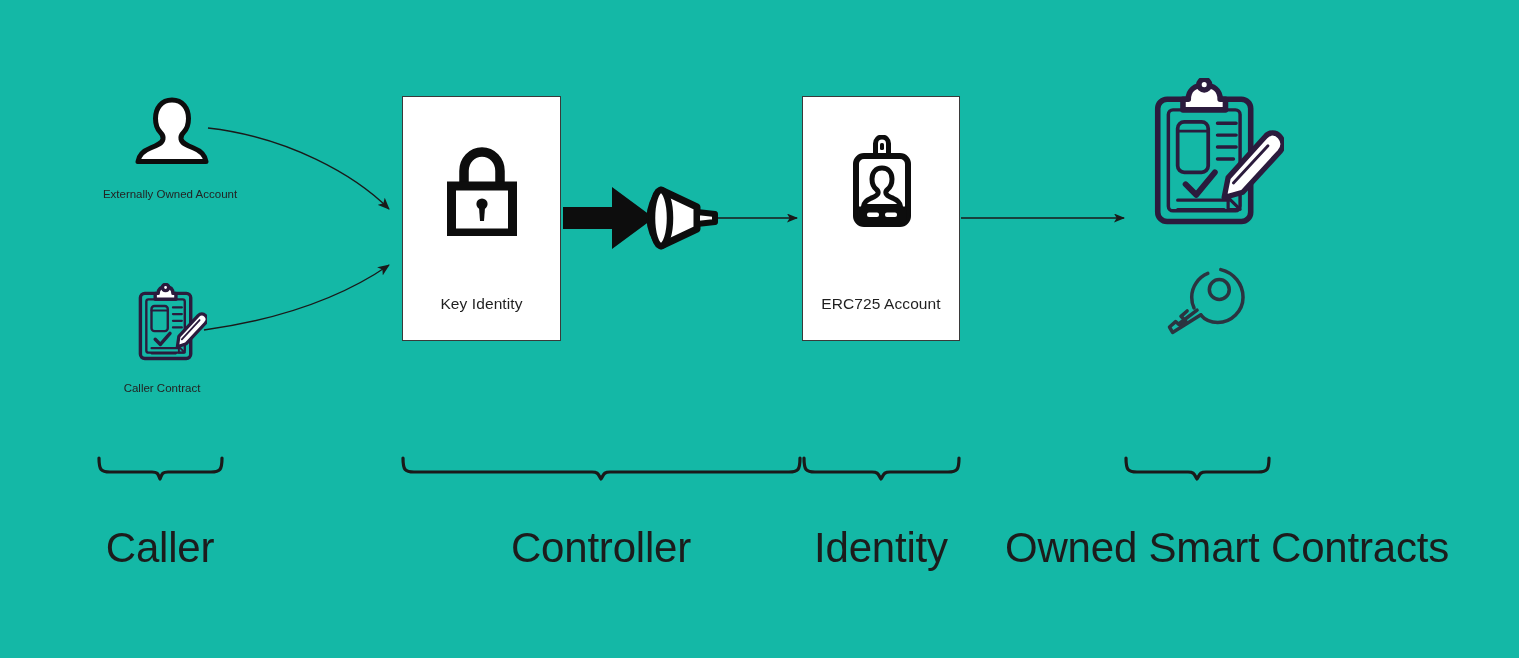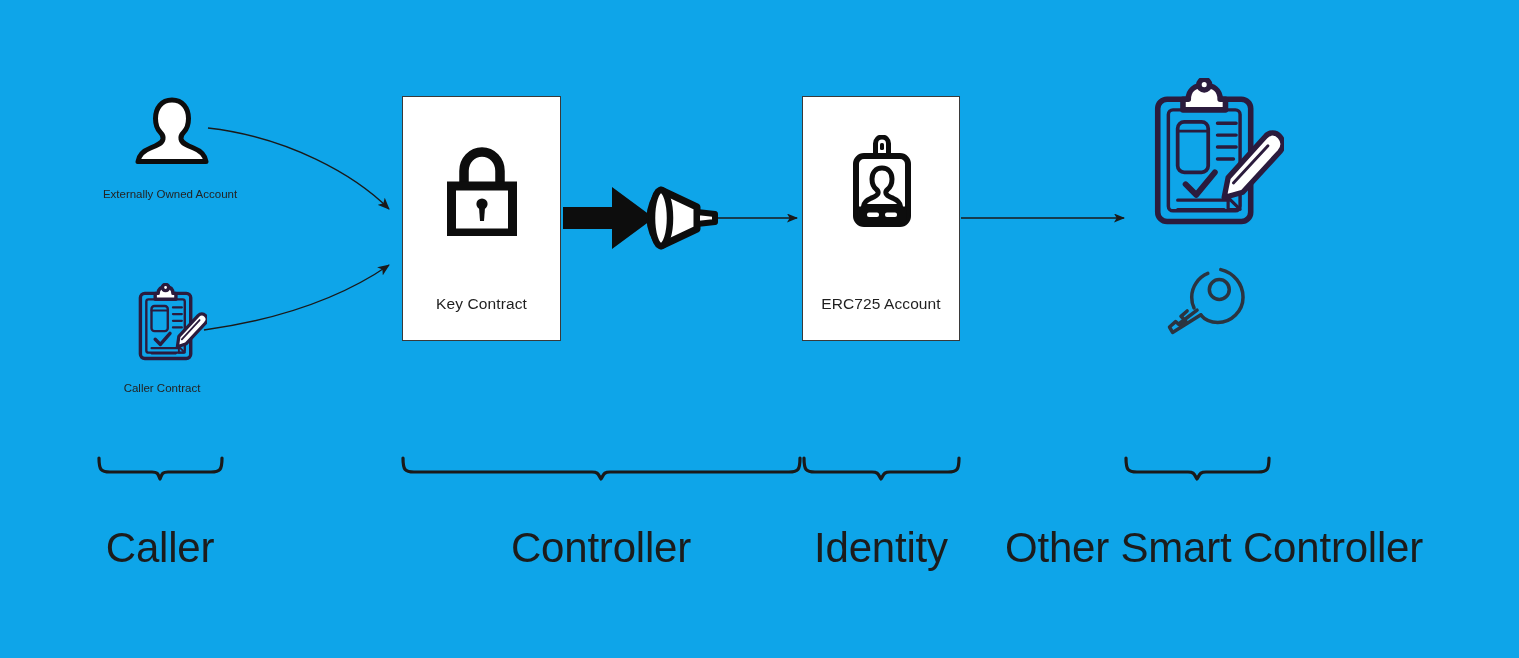--- a/index.html
+++ b/index.html
@@ -8,21 +8,21 @@
     background: #ffffff;
   }
   body {
     font-family: "Liberation Sans", sans-serif;
     color: #1a1a1a;
   }
   #canvas {
     position: relative;
     width: 1519px;
     height: 658px;
-    background: #0ea5e9;
+    background: #14b8a6;
     overflow: hidden;
   }
   .svg-layer {
     position: absolute;
     left: 0;
     top: 0;
     width: 1519px;
     height: 658px;
   }
   .node-box {
@@ -176,21 +176,21 @@
       <svg width="70" height="95" viewBox="0 0 70 95" xmlns="http://www.w3.org/2000/svg">
 
         <path d="M17,46 L17,30 C17,19.5 25,11 35,11 C45,11 53,19.5 53,30 L53,46" fill="none" stroke="#0d0d0d" stroke-width="9.5" stroke-linecap="butt"></path>
 
         <rect x="4.5" y="45" width="61" height="47" fill="none" stroke="#0d0d0d" stroke-width="9"></rect>
 
         <circle cx="35" cy="63" r="5.6" fill="#0d0d0d"></circle>
         <path d="M31.8,64 L38.2,64 L37,80 L33,80 Z" fill="#0d0d0d"></path>
       </svg>
     </div>
-    <div class="node-label" style="top:198px;">Key Contract</div>
+    <div class="node-label" style="top:198px;">Key Identity</div>
   </div>
 
   <div class="node-box" style="left:802px; top:96px; width:158px; height:245px;">
     <div class="icon-holder" style="left:44px; top:38px;">
       <svg width="70" height="98" viewBox="0 0 70 98" xmlns="http://www.w3.org/2000/svg">
 
         <rect x="28.5" y="2" width="13" height="26" rx="6.5" fill="none" stroke="#0d0d0d" stroke-width="5"></rect>
         <rect x="33" y="8" width="4" height="7" rx="1.6" fill="#0d0d0d"></rect>
 
         <rect x="9" y="21" width="52" height="68" rx="8" fill="#ffffff" stroke="#0d0d0d" stroke-width="6"></rect>
@@ -255,15 +255,15 @@
       </g>
     </svg>
   </div>
 
   <div class="group-label" style="left:0px; top:524px; width:320px;">Caller</div>
 
   <div class="group-label" style="left:401px; top:524px; width:400px;">Controller</div>
 
   <div class="group-label" style="left:801px; top:524px; width:160px;">Identity</div>
 
-  <div class="group-label" style="left:1005px; top:524px; width:400px; text-align:left;">Other Smart Controller</div>
+  <div class="group-label" style="left:1005px; top:524px; width:400px; text-align:left;">Owned Smart Contracts</div>
 
 </div>
 
 </body></html>

